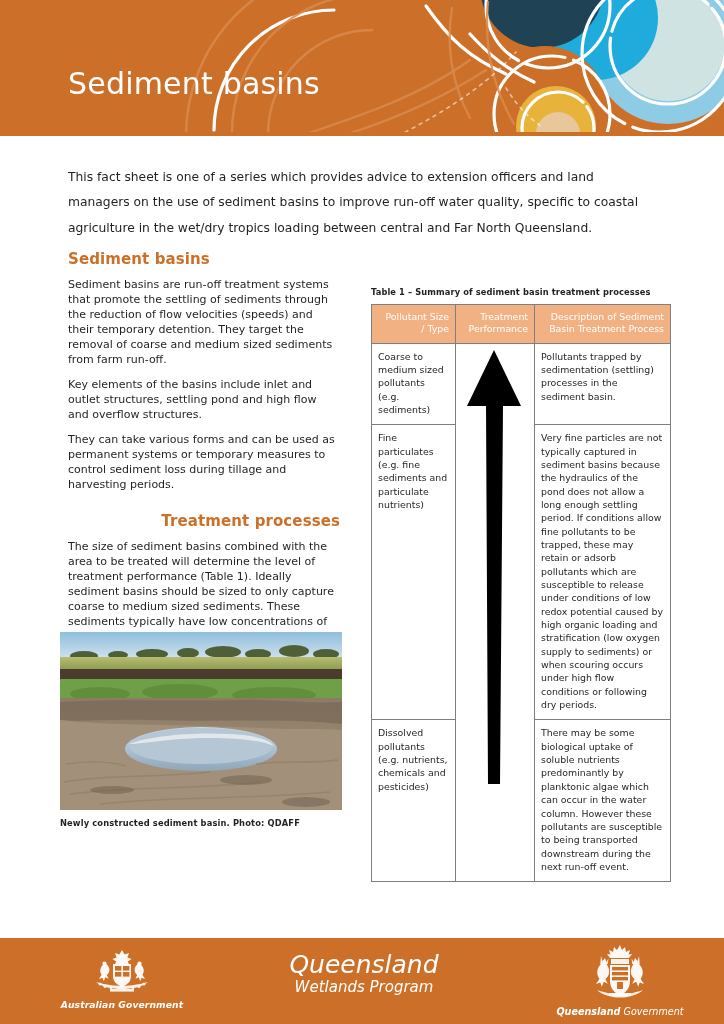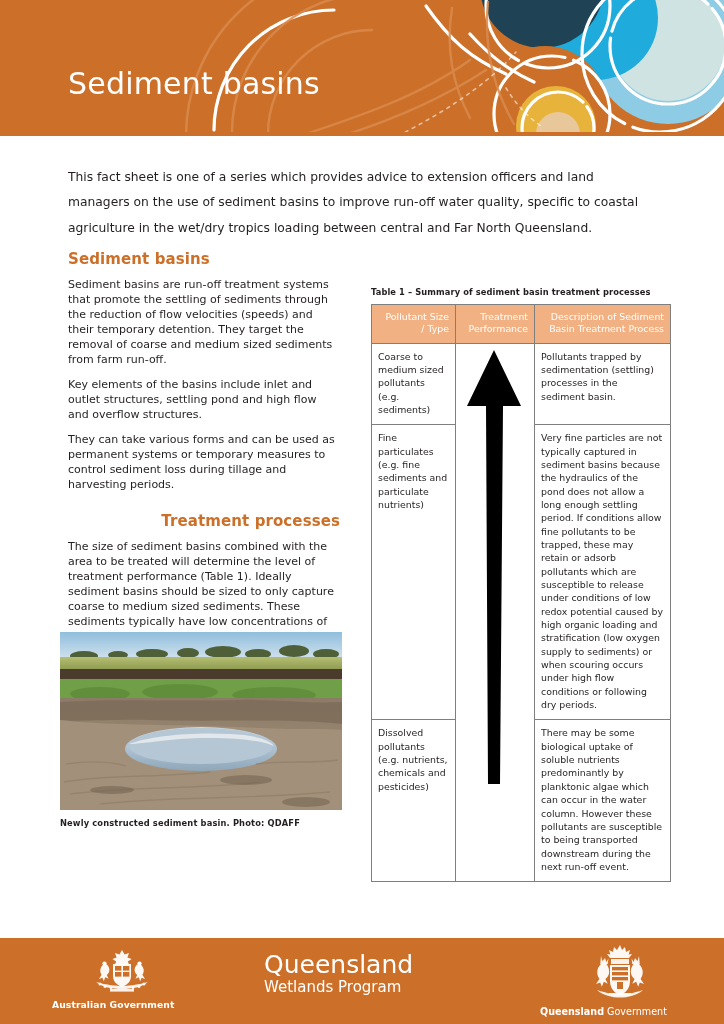--- a/index.html
+++ b/index.html
@@ -161,22 +161,23 @@
   .footer {
     position: absolute;
     left: 0;
     top: 938px;
     width: 724px;
     height: 86px;
     background: #CC7029;
   }
   .logo-block {
     position: absolute;
-    text-align: left;
-    color: #ffffff;
+    text-align: center;
+    color: #ffffff;
+    font-style: italic;
   }
   .logo-aus {
     left: 52px;
     top: 10px;
     width: 140px;
   }
   .logo-qld-prog {
     left: 264px;
     top: 14px;
     width: 200px;

